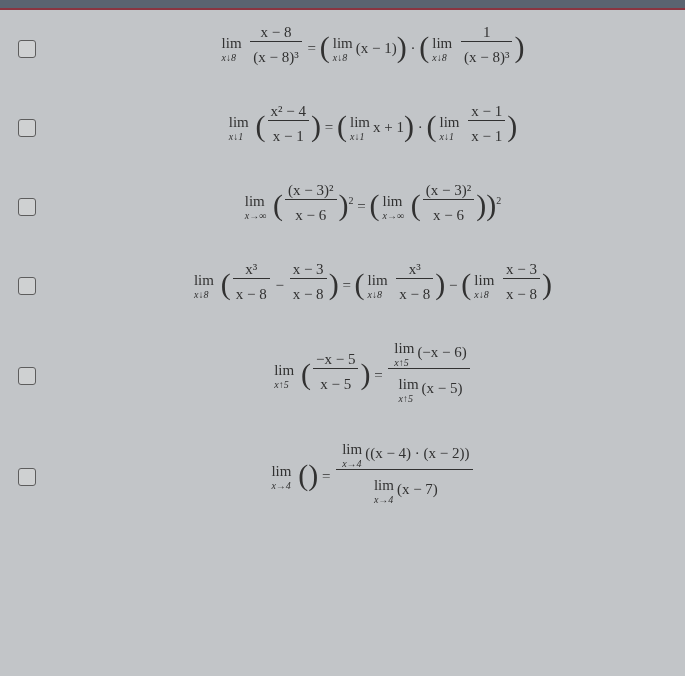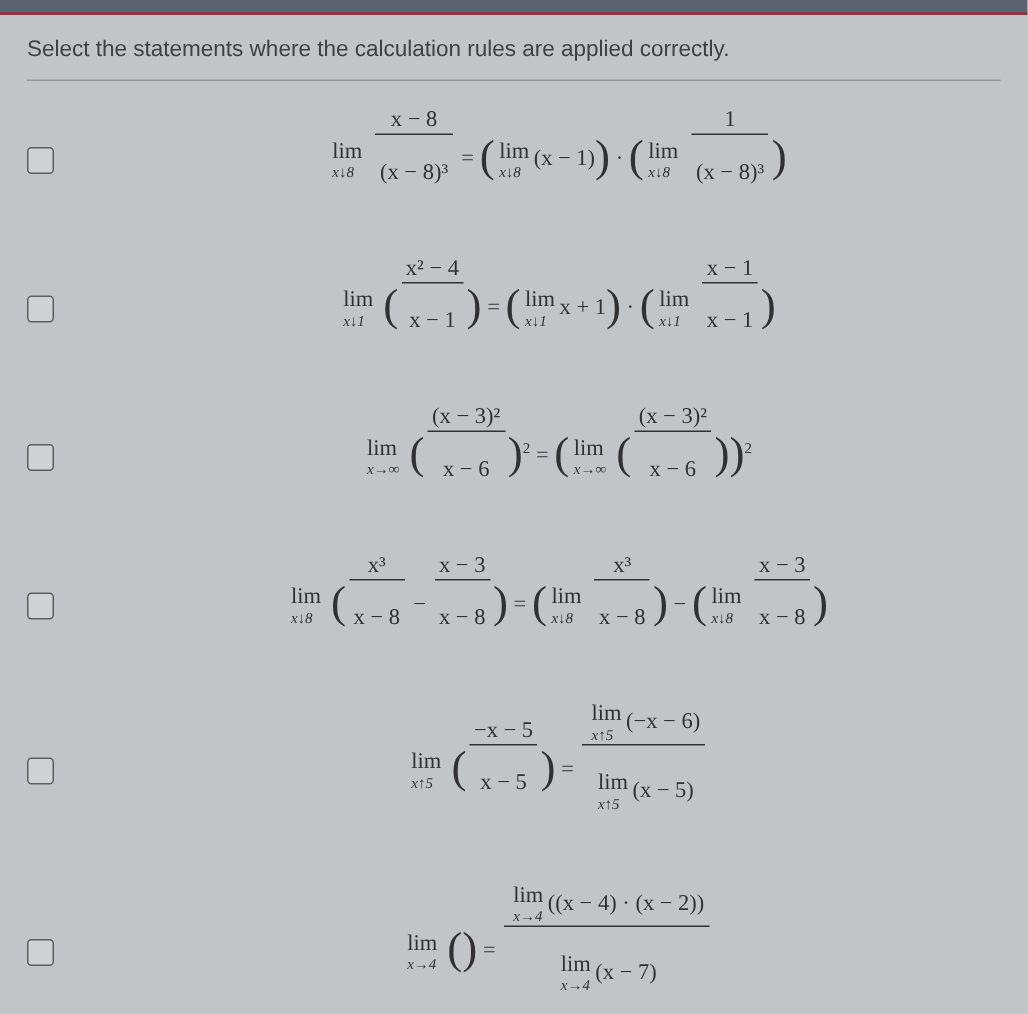--- a/index.html
+++ b/index.html
@@ -51,21 +51,21 @@
     color: #222;
     white-space: nowrap;
   }
   .frac {
     display: inline-block;
     vertical-align: middle;
     text-align: center;
     margin: 0 2px;
   }
   .frac .n { display:block; padding: 0 3px; }
-  .frac .d { display:block; border-top: 1px solid #222; padding: 17px 3px; }
+  .frac .d { display:block; border-top: 1px solid #222; padding: 7px 3px; }
   .lim {
     display: inline-block;
     vertical-align: middle;
     text-align: left;
     margin: 0 3px;
   }
   .lim .t { display:block; font-size: 15px; }
   .lim .b { display:block; font-size: 10px; font-style: italic; }
   .paren {
     display:inline-block;
@@ -80,21 +80,20 @@
   .mid { vertical-align: middle; display:inline-block;}
   .lighten { filter: contrast(0.85) brightness(1.02); }
 </style>
 </head>
 <body>
 
 <div class="top-stripe"></div>
 
 <div class="container lighten">
 
-  <div class="prompt">Select the statements where the calculation rules are applied correctly.</div>
 
   <div class="item">
     <div class="checkbox"></div>
     <div class="eq"><span class="m">
       <span class="lim"><span class="t">lim</span><span class="b">x↓8</span></span>
       <span class="frac"><span class="n">x − 8</span><span class="d">(x − 8)³</span></span>
       <span class="mid">=</span>
       <span class="paren">(</span><span class="lim"><span class="t">lim</span><span class="b">x↓8</span></span><span class="mid">(x − 1)</span><span class="paren">)</span>
       <span class="mid">·</span>
       <span class="paren">(</span><span class="lim"><span class="t">lim</span><span class="b">x↓8</span></span>

